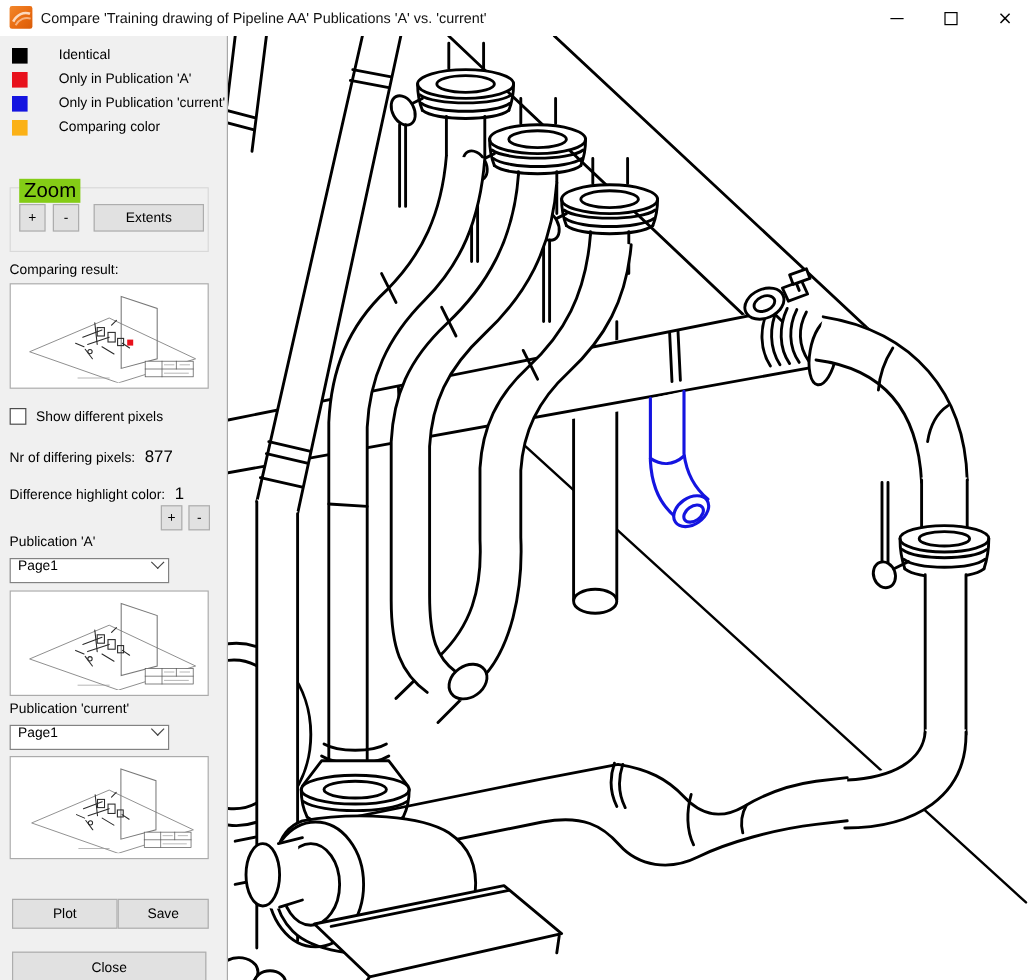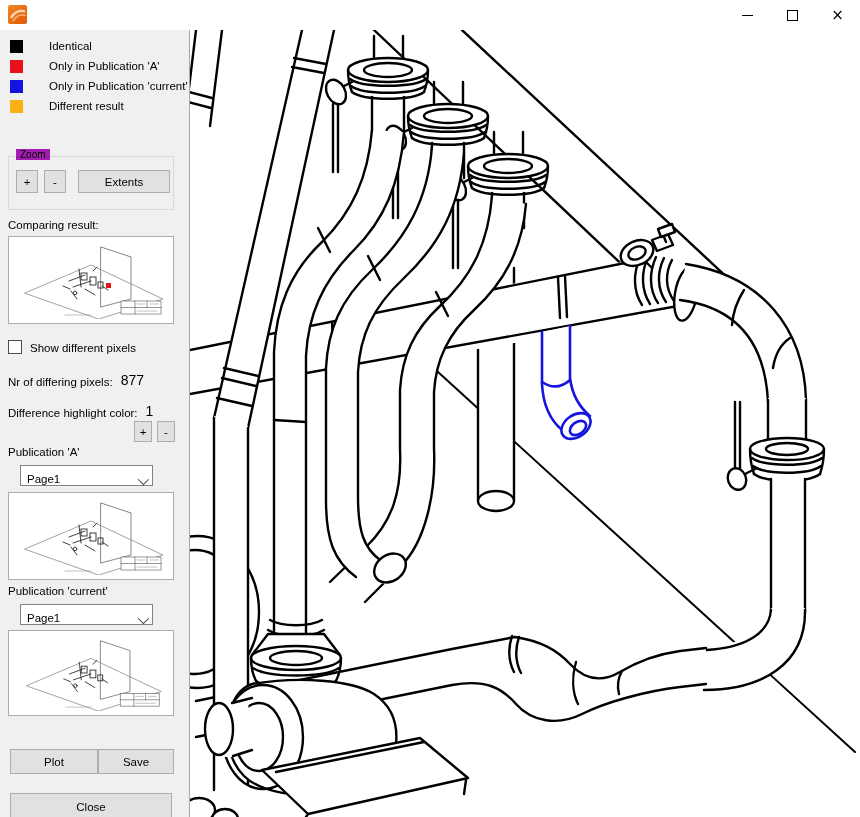--- a/index.html
+++ b/index.html
@@ -24,44 +24,45 @@
   
   .app{position:absolute;left:0;top:30px;width:860px;height:787px;display:flex;}
   .sidebar{position:relative;width:189px;height:787px;background:#f0f0f0;border-right:1px solid #a9a9a9;overflow:hidden;flex:none;}
   .canvas{position:relative;flex:1;background:#fff;overflow:hidden;}
   .canvas svg{position:absolute;left:0;top:0;}
   
   .lg-row{position:absolute;left:10px;display:flex;align-items:center;gap:26px;height:14px;}
   .lg-swatch{width:13px;height:13px;flex:none;}
   .lbl{font-size:11.5px;color:#000;white-space:nowrap;}
   .groupbox{position:absolute;left:8px;top:126px;width:164px;height:52px;border:1px solid #d9d9d9;}
-  .groupbox .gb-label{position:absolute;left:7px;top:-8px;background:#a21caf;padding:0 4px;font-size:10px;}
+  .groupbox .gb-label{position:absolute;left:7px;top:-8px;background:#84cc16;padding:0 4px;font-size:17px;}
   .btn{background:#e1e1e1;border:1px solid #adadad;font-size:11.5px;color:#000;
     display:flex;align-items:center;justify-content:center;box-sizing:border-box;cursor:default;}
   .btn.small{width:22px;height:23px;}
   .thumb{position:absolute;left:8px;width:164px;background:#fff;border:1px solid #ababab;padding:0;}
   .thumb svg{display:block;margin:4px auto;}
   .checkbox{width:14px;height:14px;border:1px solid #4c4c4c;background:#fff;flex:none;box-sizing:border-box;}
   .row{position:absolute;display:flex;align-items:flex-end;gap:8px;}
   .combo{position:absolute;left:8px;width:133px;height:21px;background:#fff;border:1px solid #828282;
-    box-sizing:border-box;display:flex;align-items:flex-end;padding:0 6px;font-size:11.5px;cursor:default;margin-left:12px;}
+    box-sizing:border-box;display:flex;align-items:flex-start;padding:0 6px;font-size:11.5px;cursor:default;}
   .combo .chev{margin-left:auto;width:7px;height:7px;border-right:1.4px solid #444;border-bottom:1.4px solid #444;
     transform:rotate(45deg) translateY(-2px);}
   .statval{font-size:14px;}
 </style>
 </head>
 <body>
 
 <div class="titlebar">
   <div class="appicon">
     <svg width="19" height="19" viewBox="0 0 19 19">
       <path d="M3 13 C6 7 12 4.5 17 6.5" fill="none" stroke="#fcd9bd" stroke-width="2.2"></path>
       <path d="M5 16 C8 11 13 9 17.5 10.5" fill="none" stroke="#f7b27f" stroke-width="1.6"></path>
     </svg>
   </div>
+  <span class="title-text">Compare 'Training drawing of Pipeline AA' Publications 'A' vs. 'current'</span>
   <div class="winbtns">
     <div class="winbtn">
         <span class="glyph-min"></span>
       </div>
     <div class="winbtn">
         <span class="glyph-max"></span>
       </div>
     <div class="winbtn">
         <span class="glyph-close">×</span>
       </div>
@@ -79,21 +80,21 @@
   <div class="lg-row" style="top:29px">
     <span class="lg-swatch" style="background: rgb(232, 17, 28);"></span>
     <span class="lbl">Only in Publication 'A'</span>
   </div>
   <div class="lg-row" style="top:49px">
     <span class="lg-swatch" style="background: rgb(20, 20, 224);"></span>
     <span class="lbl">Only in Publication 'current'</span>
   </div>
   <div class="lg-row" style="top:69px">
     <span class="lg-swatch" style="background: rgb(251, 177, 22);"></span>
-    <span class="lbl">Different result</span>
+    <span class="lbl">Comparing color</span>
   </div>
 
   <div class="groupbox">
     <span class="gb-label">Zoom</span>
     <div class="btn small" style="position:absolute;left:7px;top:13px">+</div>
     <div class="btn small" style="position:absolute;left:35px;top:13px">-</div>
     <div class="btn" style="position:absolute;left:69px;top:13px;width:92px;height:23px">Extents</div>
   </div>
 
   <div class="lbl" style="position:absolute;left:8px;top:189px">Comparing result:</div>

